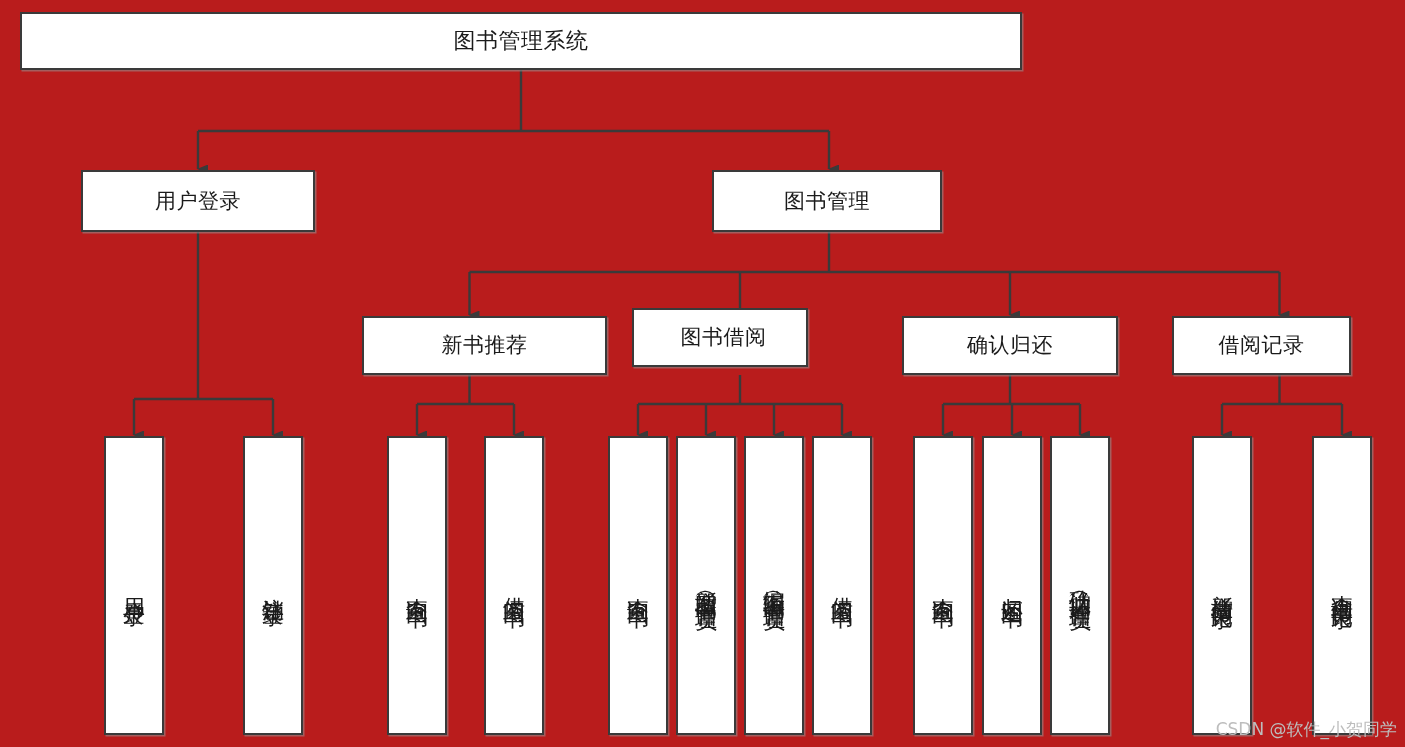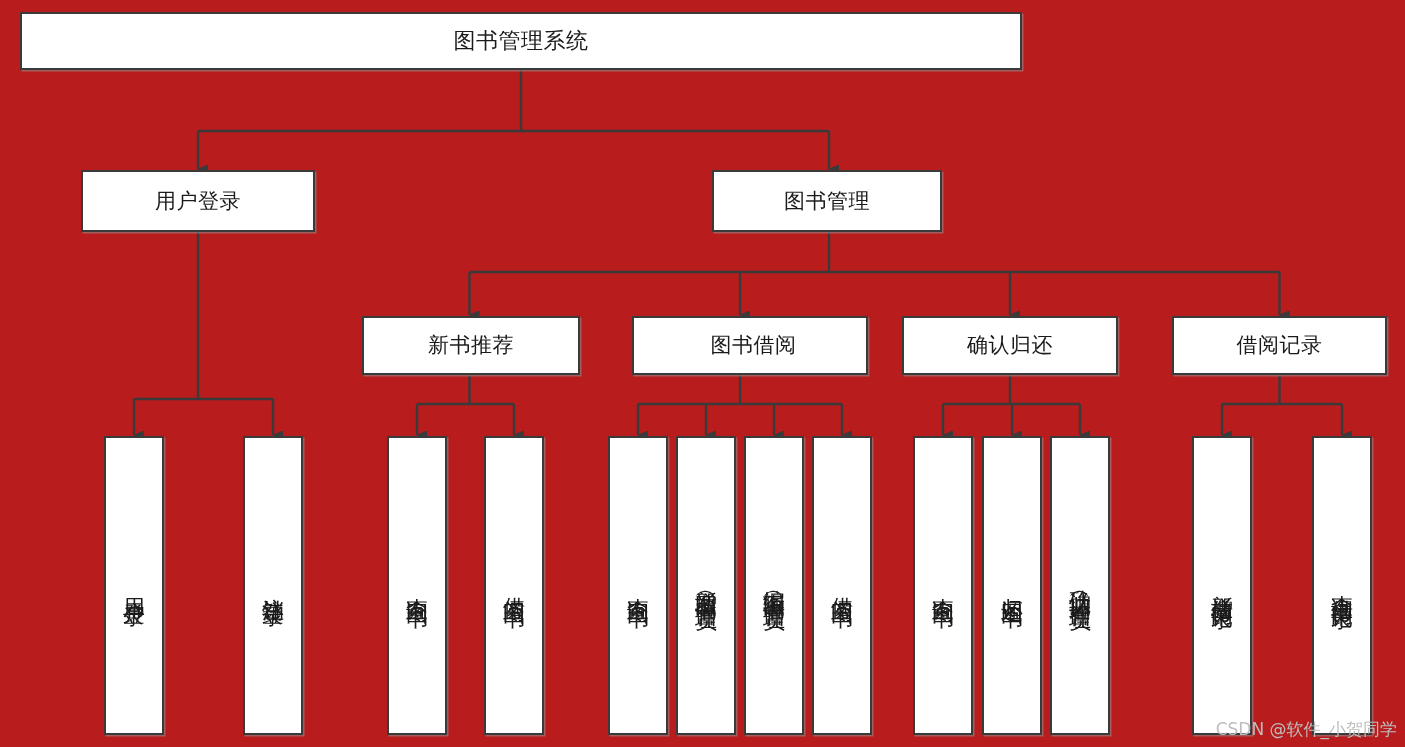--- a/index.html
+++ b/index.html
@@ -120,30 +120,30 @@
   <div id="node-layer">
       <div class="node horizontal root" style="left: 20px; top: 12px; width: 1002px; height: 58px;">
         <span class="node-label">图书管理系统</span>
       </div>
       <div class="node horizontal" style="left: 81px; top: 170px; width: 234px; height: 62px;">
         <span class="node-label">用户登录</span>
       </div>
       <div class="node horizontal" style="left: 712px; top: 170px; width: 230px; height: 62px;">
         <span class="node-label">图书管理</span>
       </div>
-      <div class="node horizontal" style="left: 362px; top: 316px; width: 218px; height: 59px;">
+      <div class="node horizontal" style="left: 362px; top: 316px; width: 245px; height: 59px;">
         <span class="node-label">新书推荐</span>
       </div>
-      <div class="node horizontal" style="left: 632px; top: 316px; width: 236px; height: 59px; padding-left: 7px;">
+      <div class="node horizontal" style="left: 632px; top: 308px; width: 176px; height: 59px; padding-left: 7px;">
         <span class="node-label">图书借阅</span>
       </div>
       <div class="node horizontal" style="left: 902px; top: 316px; width: 216px; height: 59px;">
         <span class="node-label">确认归还</span>
       </div>
-      <div class="node horizontal" style="left: 1172px; top: 316px; width: 215px; height: 59px;">
+      <div class="node horizontal" style="left: 1172px; top: 316px; width: 179px; height: 59px;">
         <span class="node-label">借阅记录</span>
       </div>
       <div class="node vertical" style="left: 104px; top: 436px; width: 60px; height: 299px;">
         <span class="node-label">用户登录</span>
       </div>
       <div class="node vertical" style="left: 243px; top: 436px; width: 60px; height: 299px;">
         <span class="node-label">注销登录</span>
       </div>
       <div class="node vertical" style="left: 387px; top: 436px; width: 60px; height: 299px;">
         <span class="node-label">查询图书</span>

